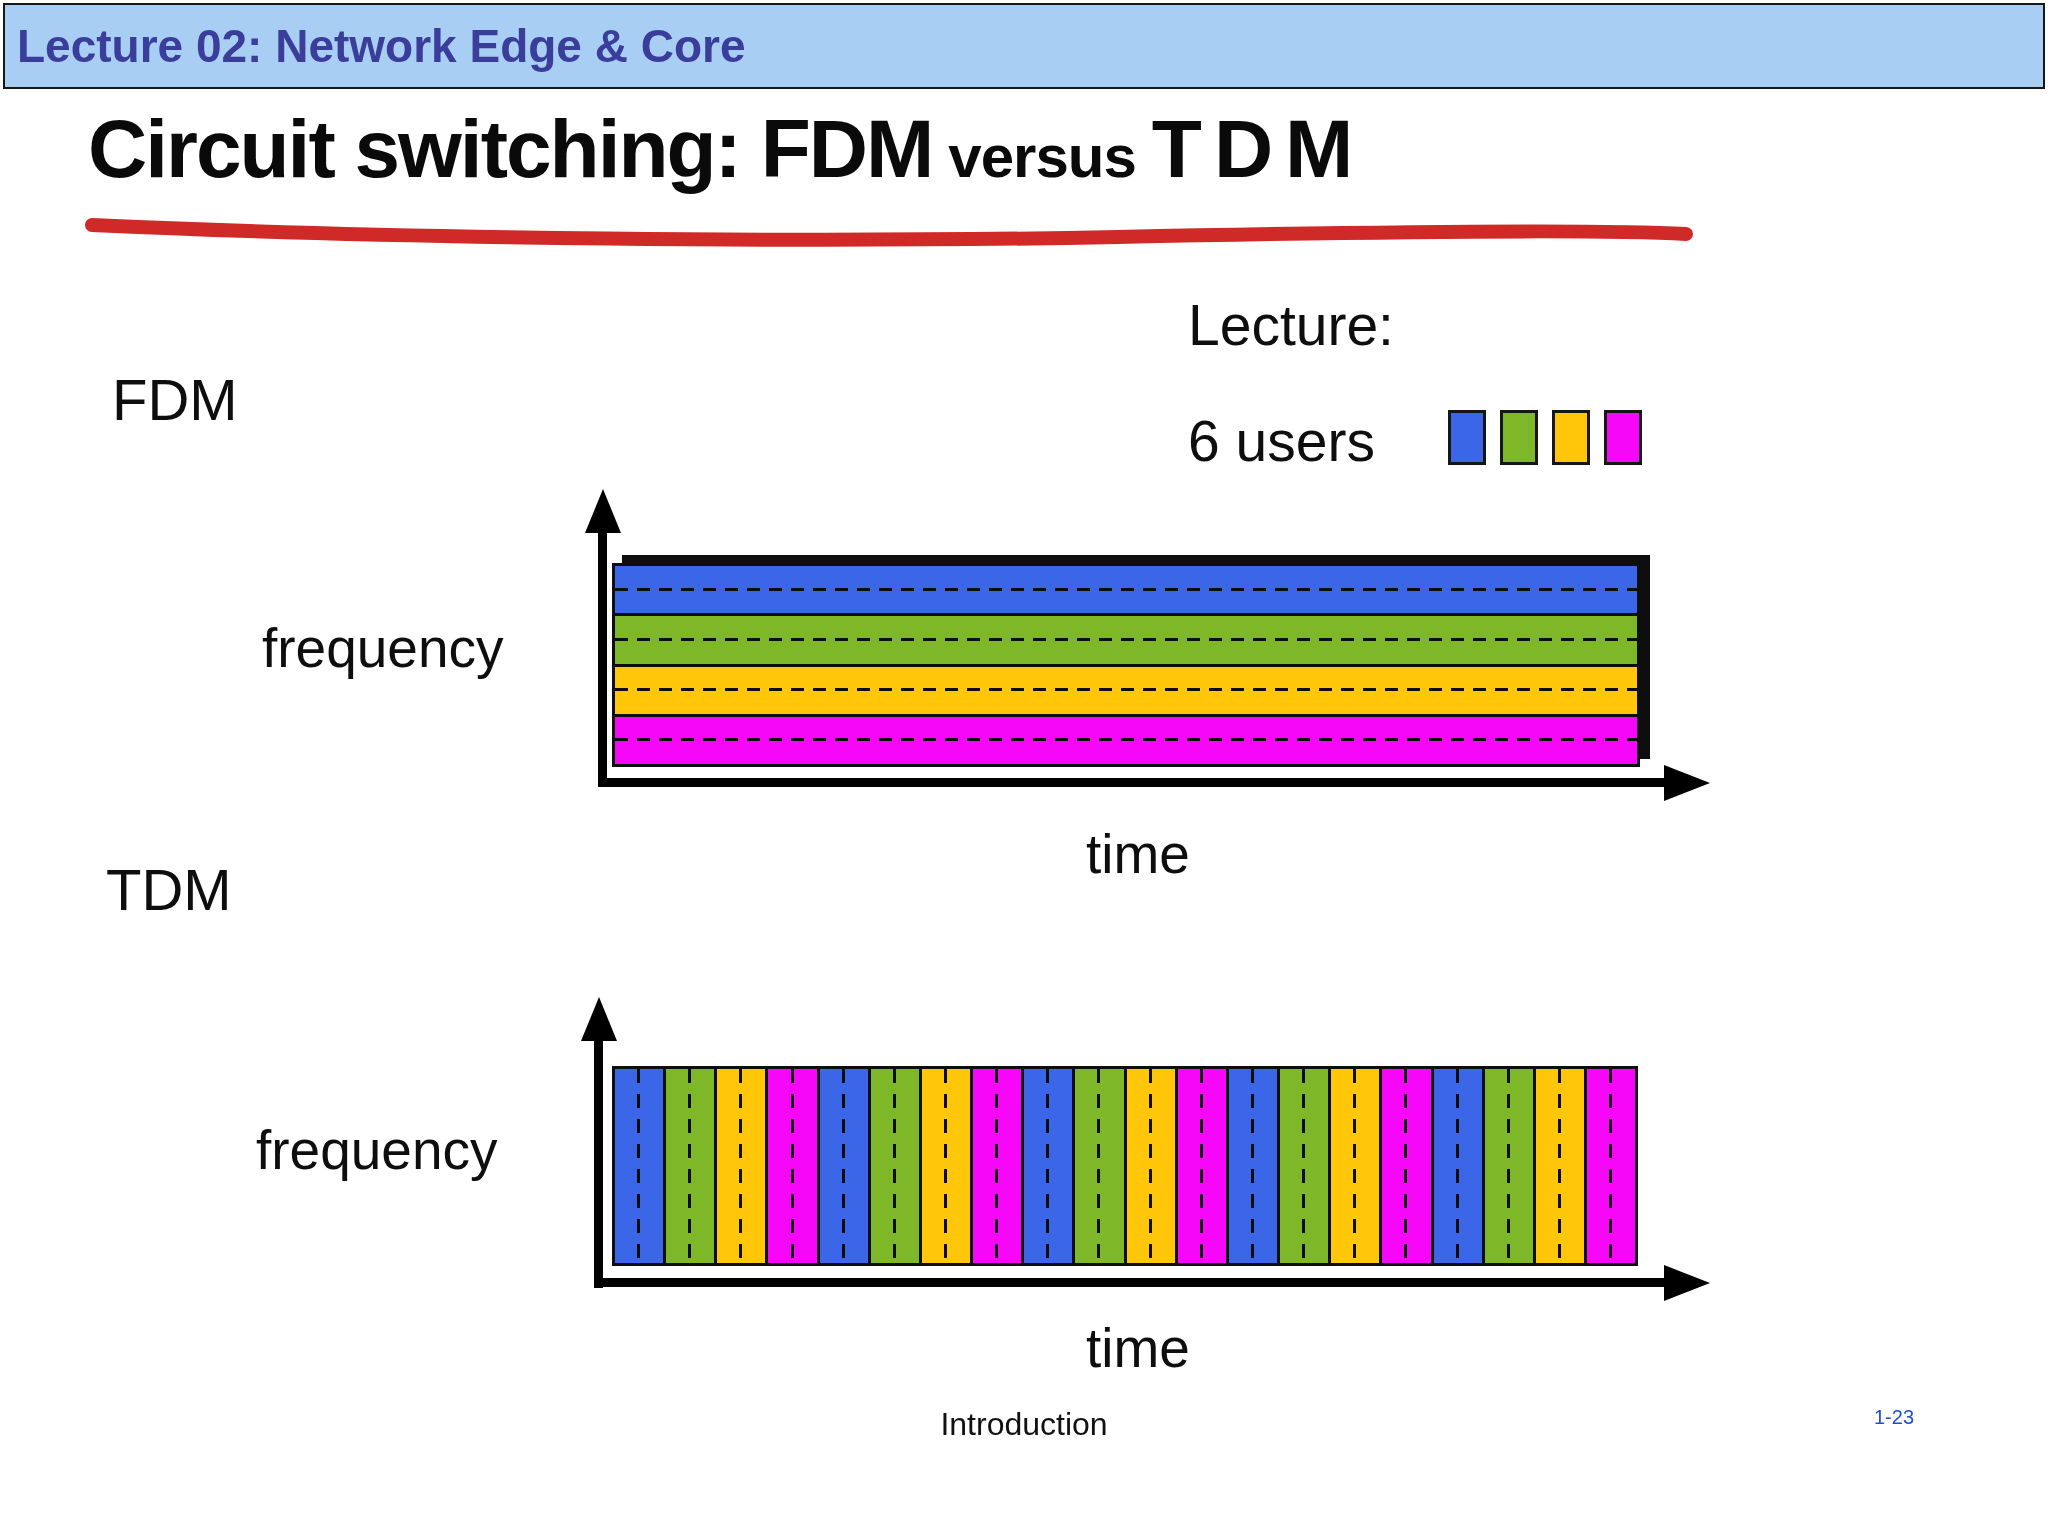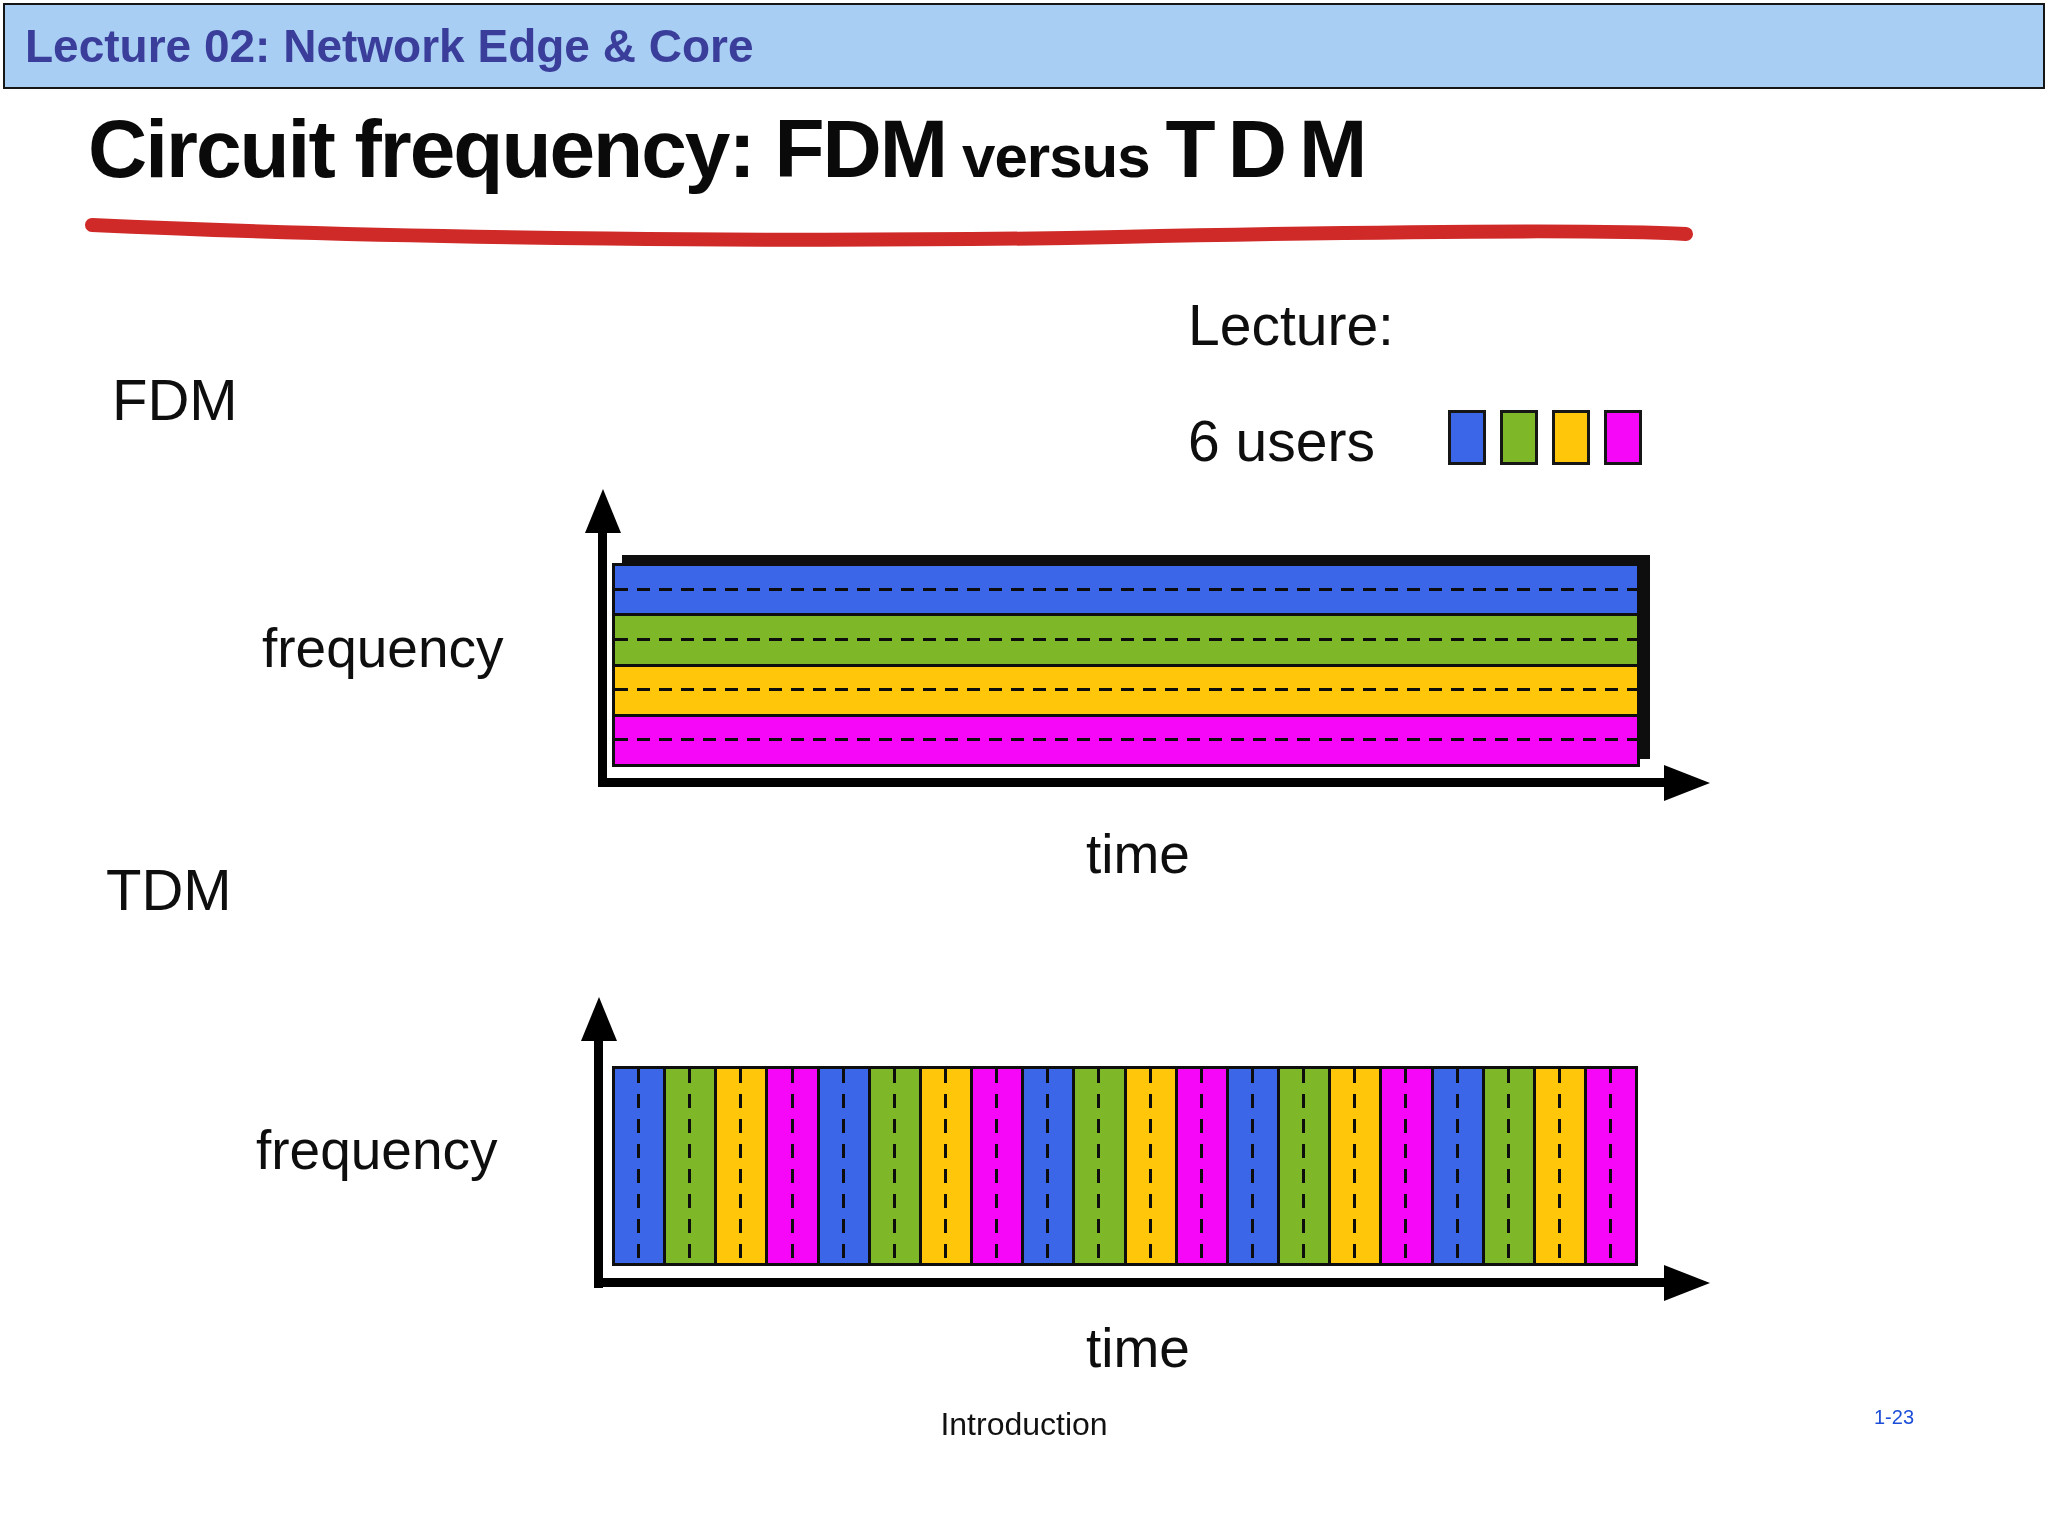--- a/index.html
+++ b/index.html
@@ -7,21 +7,21 @@
     position:relative;width:2048px;height:1536px;background:#ffffff;overflow:hidden;
     font-family:"Liberation Sans", sans-serif;color:#0e0e0e;
   }
   
   .header{
     position:absolute;left:3px;top:3px;width:2038px;height:82px;
     background:#a9cef4;border:2px solid #161616;
     display:flex;align-items:center;
   }
   .header-label{
-    padding-left:20px;font-size:46px;font-weight:bold;color:#3a3e9a;letter-spacing:0px;
+    padding-left:12px;font-size:46px;font-weight:bold;color:#3a3e9a;letter-spacing:0px;
   }
   
   .title{
     position:absolute;left:88px;top:102px;white-space:nowrap;
     font-weight:bold;font-size:82px;letter-spacing:-2px;color:#0a0a0a;
     display:flex;align-items:baseline;
   }
   .title .versus{font-size:60px;letter-spacing:-1px;margin:0 16px;}
   .title .tdm{letter-spacing:12px;}
   .red-underline{position:absolute;left:78px;top:208px;}
@@ -84,21 +84,21 @@
 </head>
 <body>
 
 <div class="slide">
 
   <div class="header" style="background: rgb(169, 206, 244);">
     <div class="header-label" style="color: rgb(58, 62, 154);">Lecture 02: Network Edge &amp; Core</div>
   </div>
 
   <div class="title">
-    <span>Circuit frequency: FDM</span>
+    <span>Circuit switching: FDM</span>
     <span class="versus">versus</span>
     <span class="tdm">TDM</span>
   </div>
 
   <svg class="red-underline" width="1630" height="48" viewBox="0 0 1630 48">
     <path id="red-stroke" d="M 14 17 C 320 31 740 35 1040 29 C 1280 24 1520 21 1608 26" fill="none" stroke="#cf2a28" stroke-width="14" stroke-linecap="round"></path>
   </svg>
 
   <div class="example-heading">Lecture:</div>
   <div class="example-users">6 users</div>

